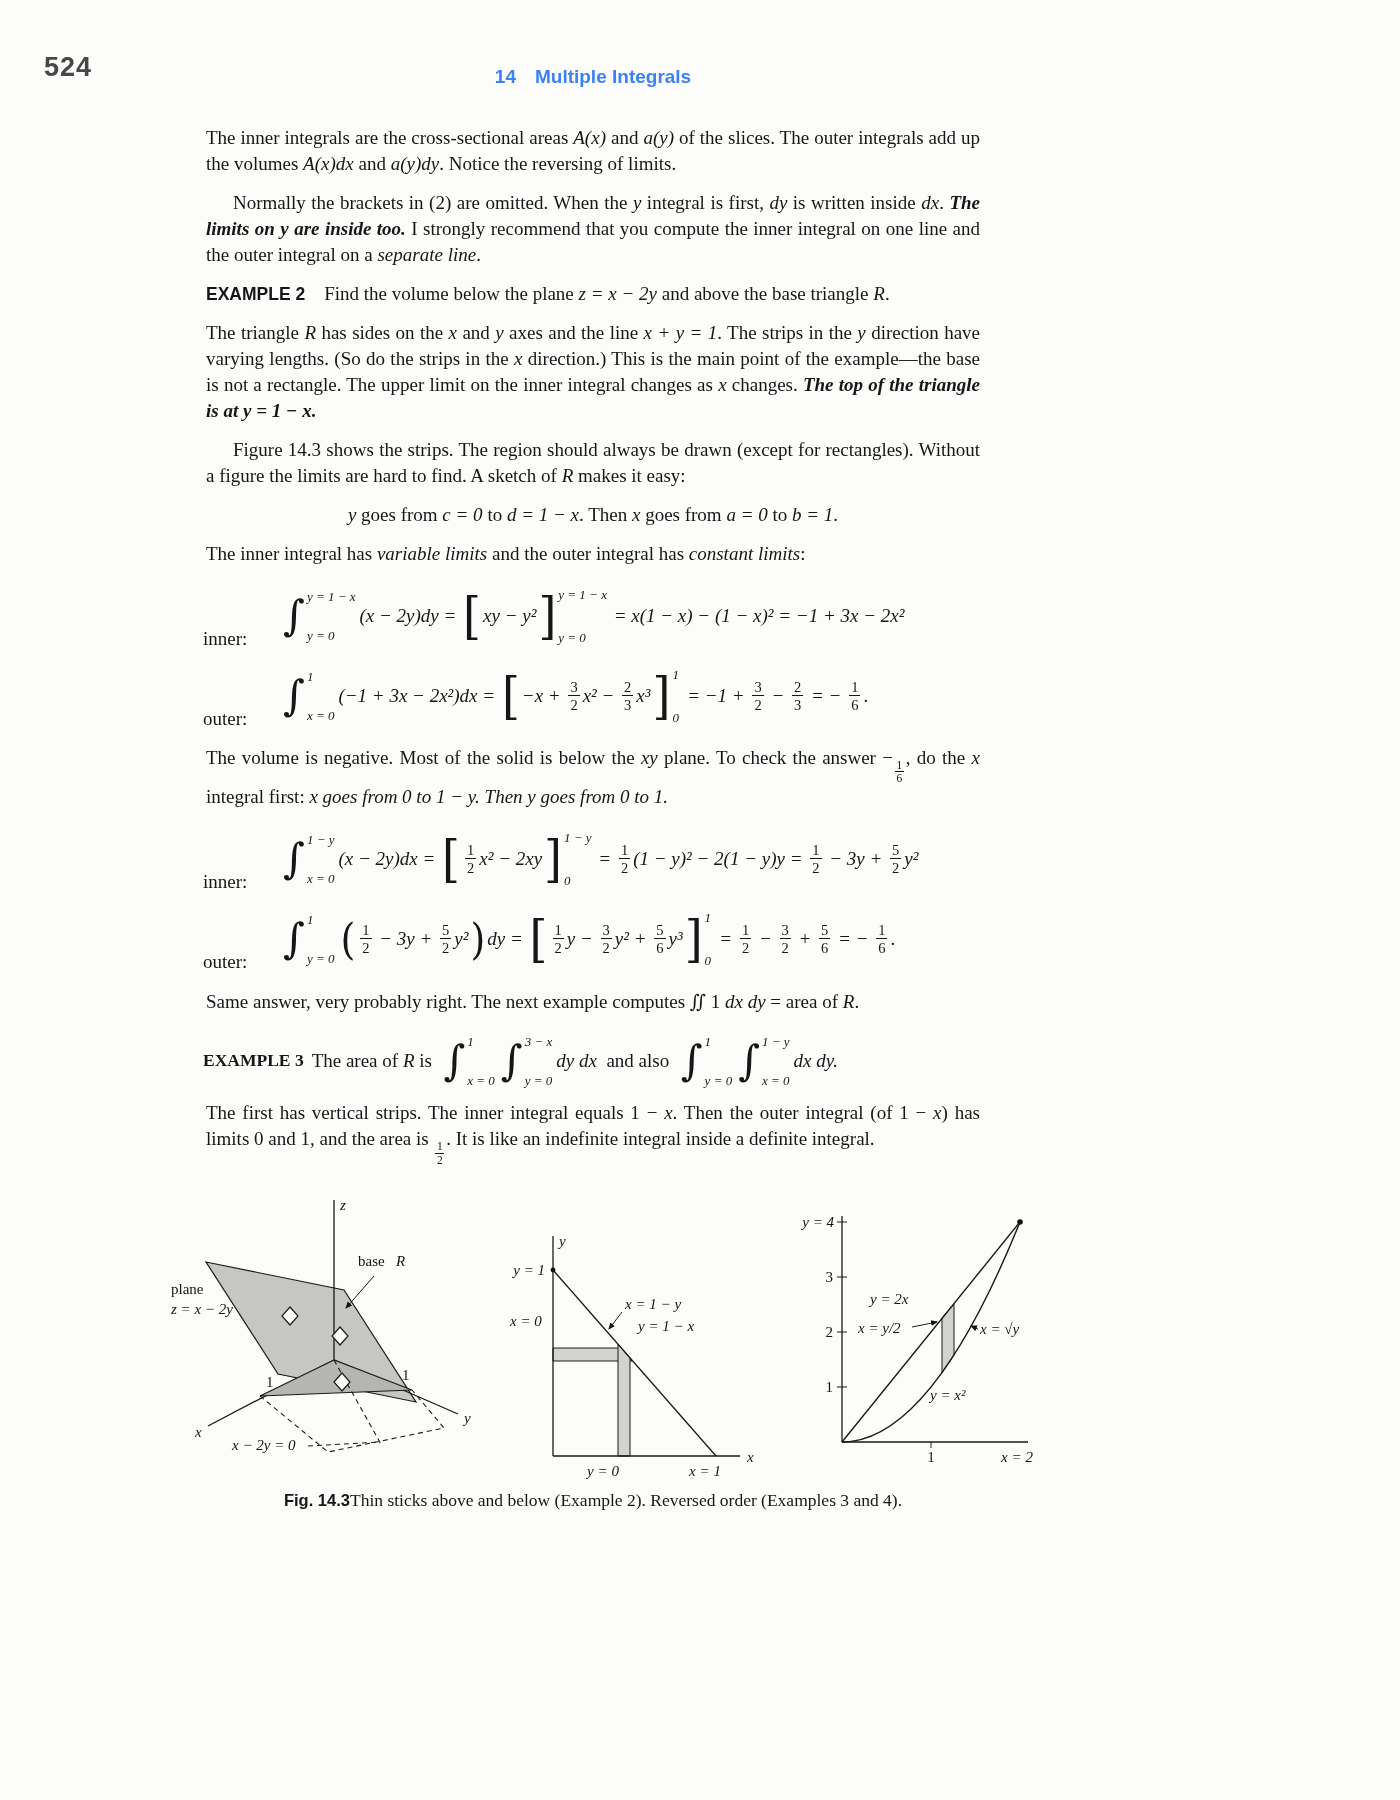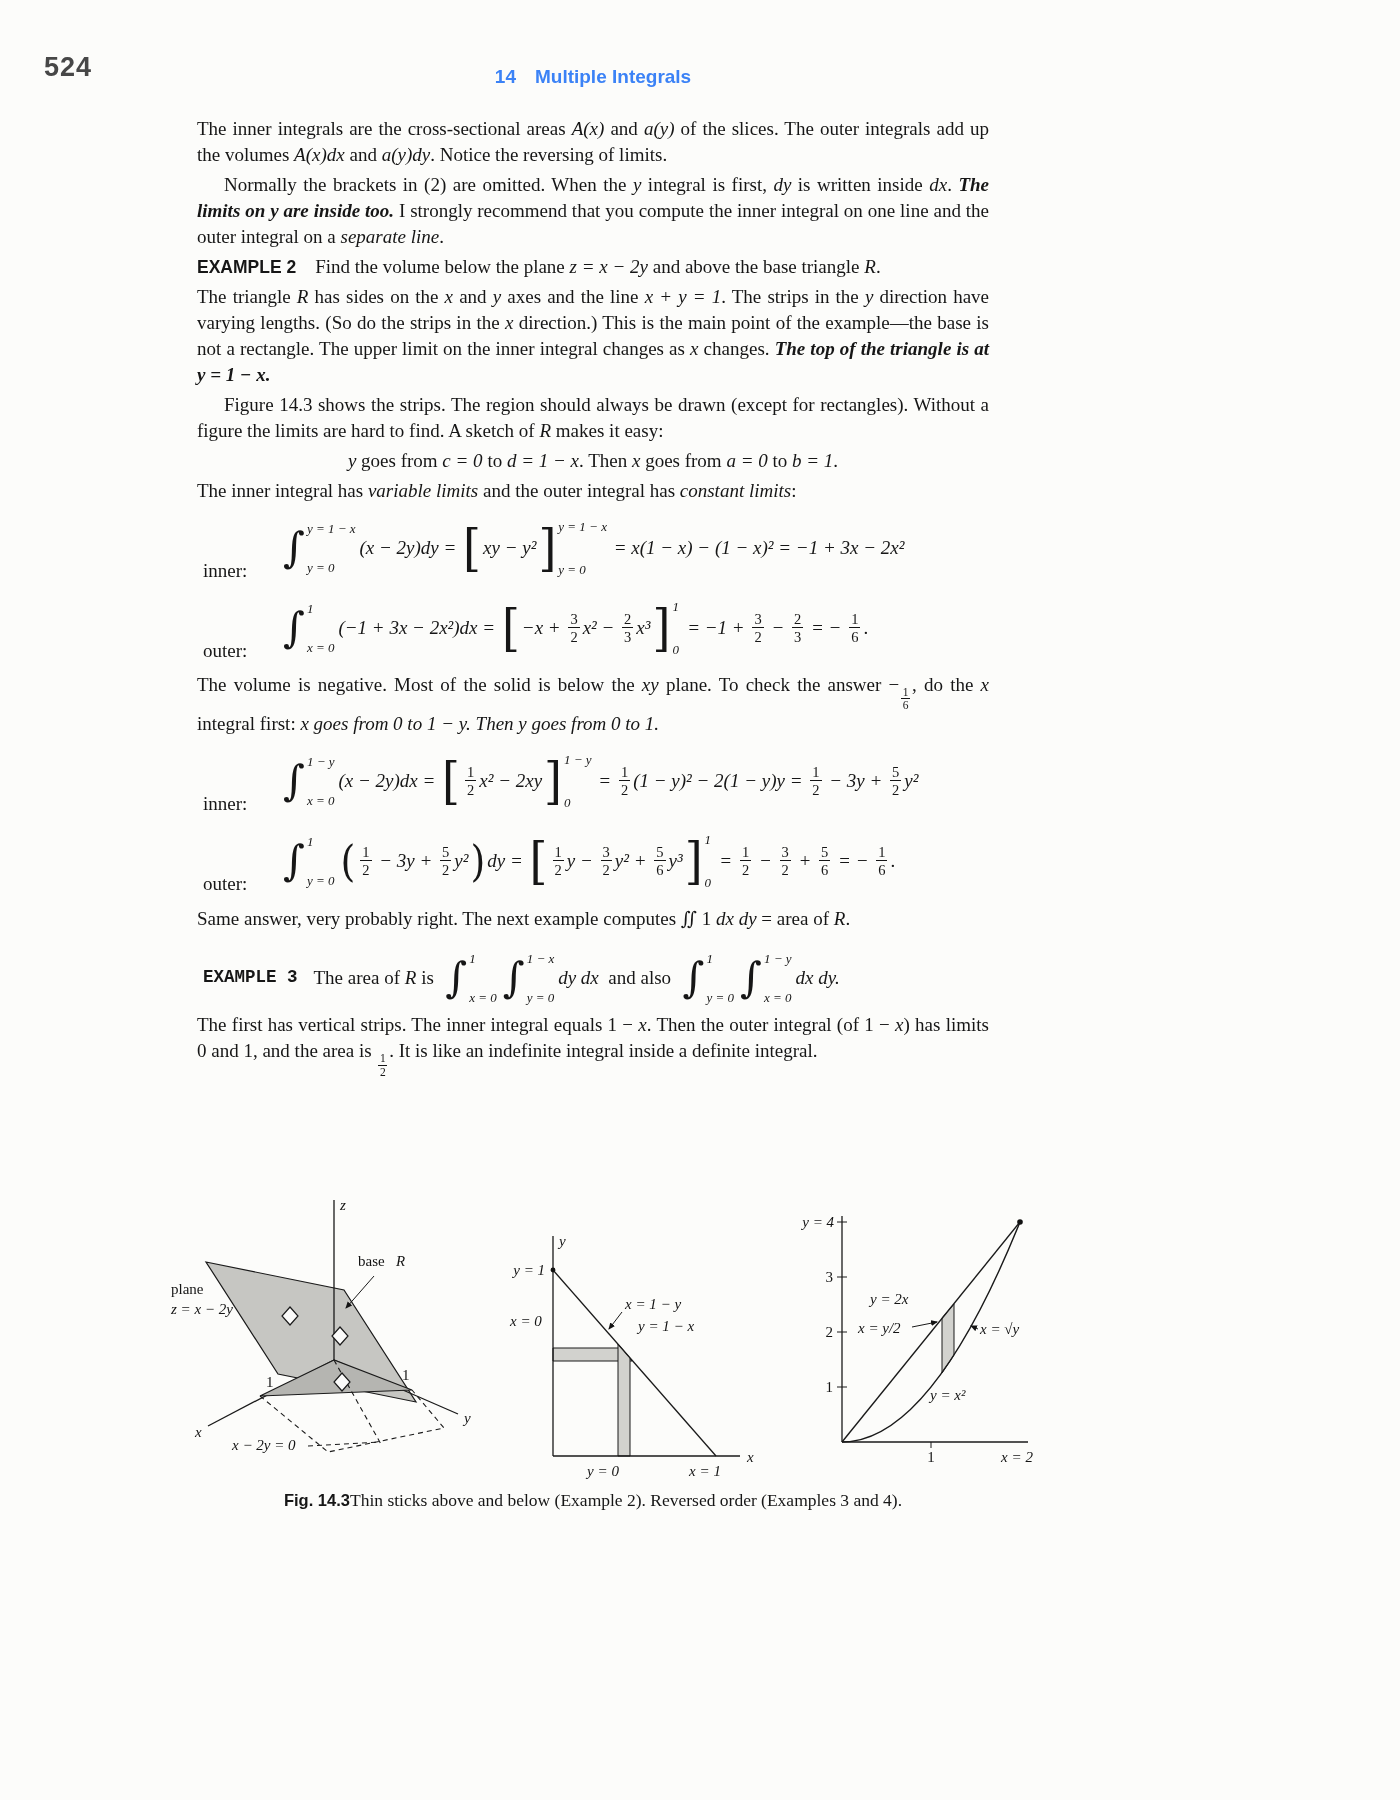--- a/index.html
+++ b/index.html
@@ -2,21 +2,21 @@
 <html><head>
 <meta charset="utf-8">
 <style>
   html,body{margin:0;padding:0;background:#e9e9e9;}
   .page{position:relative;width:1400px;height:1800px;background:#fcfcfa;font-family:"Liberation Serif",serif;color:#161616;overflow:hidden;}
 
   .pageno{position:absolute;left:44px;top:52px;font-family:"Liberation Sans",sans-serif;font-size:27px;color:#474747;letter-spacing:1px;font-weight:bold;}
   .chapter{position:absolute;left:193px;top:66px;width:800px;text-align:center;font-family:"Liberation Sans",sans-serif;font-weight:bold;font-size:19px;color:#3b82f6;}
 
   .content{position:absolute;left:193px;top:112px;width:800px;font-size:19px;line-height:1.37;text-align:justify;}
-  .content p{margin:4px;}
+  .content p{margin:13px;}
   .indent{text-indent:27px;}
   .mt-ex{margin-top:22px;}
   .mt-par{margin-top:20px;}
   .mt-sm{margin-top:8px;}
   .centerline{text-align:center;margin:8px 0;}
 
   .s-i{font-style:italic;}
   .s-bi{font-weight:bold;font-style:italic;}
   .s-ex{font-family:"Liberation Sans",sans-serif;font-weight:bold;font-size:17.5px;}
   .s-m{font-family:"DejaVu Serif",serif;}
@@ -34,21 +34,21 @@
   .lims{display:inline-flex;flex-direction:column;justify-content:space-between;height:52px;font-size:13px;font-style:italic;line-height:1;margin-left:2px;min-width:8px;}
   .brlims{height:56px;}
   .frac{display:inline-flex;flex-direction:column;text-align:center;font-size:14.5px;line-height:1.15;margin:0 3px;font-style:normal;}
   .fn{border-bottom:1.2px solid #141414;padding:0 2px;}
   .fd{padding-top:1px;}
   .bigw{display:inline-flex;align-items:center;margin:0 2px;}
   .bigbr{font-family:"DejaVu Serif",serif;font-size:46px;line-height:0.9;transform:scaleY(1.08);font-style:normal;}
   .bigpar{font-family:"DejaVu Serif",serif;font-size:38px;line-height:0.9;transform:scaleY(1.12);font-style:normal;}
 
   .exrow{margin-top:20px;}
-  .exrow .exlbl{margin-right:16px;flex:none;font-family:Liberation Mono, monospace;font-weight:bold;font-size:17.5px;}
+  .exrow .exlbl{margin-right:8px;flex:none;font-family:Liberation Serif, serif;font-weight:bold;font-size:17.5px;}
   .mt-p8{margin-top:16px;}
 
   .figrow{position:absolute;left:168px;top:1190px;width:900px;height:300px;display:flex;align-items:flex-end;gap:30px;}
   svg text{font-family:"Liberation Serif",serif;font-size:15px;fill:#141414;font-style:italic;}
   svg text.rom{font-style:normal;}
   .ax{stroke:#1a1a1a;stroke-width:1.3;}
   .thin{stroke:#1a1a1a;stroke-width:1;fill:none;}
   .dash{stroke:#1a1a1a;stroke-width:1.1;fill:none;stroke-dasharray:5 4;}
   .plane{fill:#c6c6c2;stroke:#1a1a1a;stroke-width:1.2;}
   .basetri{fill:#b5b5b1;stroke:#1a1a1a;stroke-width:1.2;}
@@ -289,21 +289,21 @@
           <span class="intw">
             <span class="ints">∫</span>
             <span class="lims">
               <span class="ul">1</span>
               <span class="ll">x = 0</span>
             </span>
           </span>
           <span class="intw">
             <span class="ints">∫</span>
             <span class="lims">
-              <span class="ul">1 − x</span>
+              <span class="ul">3 − x</span>
               <span class="ll">y = 0</span>
             </span>
           </span>
           <span class="mt">dy dx</span>
           <span class="mr"> and also </span>
           <span class="intw">
             <span class="ints">∫</span>
             <span class="lims">
               <span class="ul">1</span>
               <span class="ll">y = 0</span>

